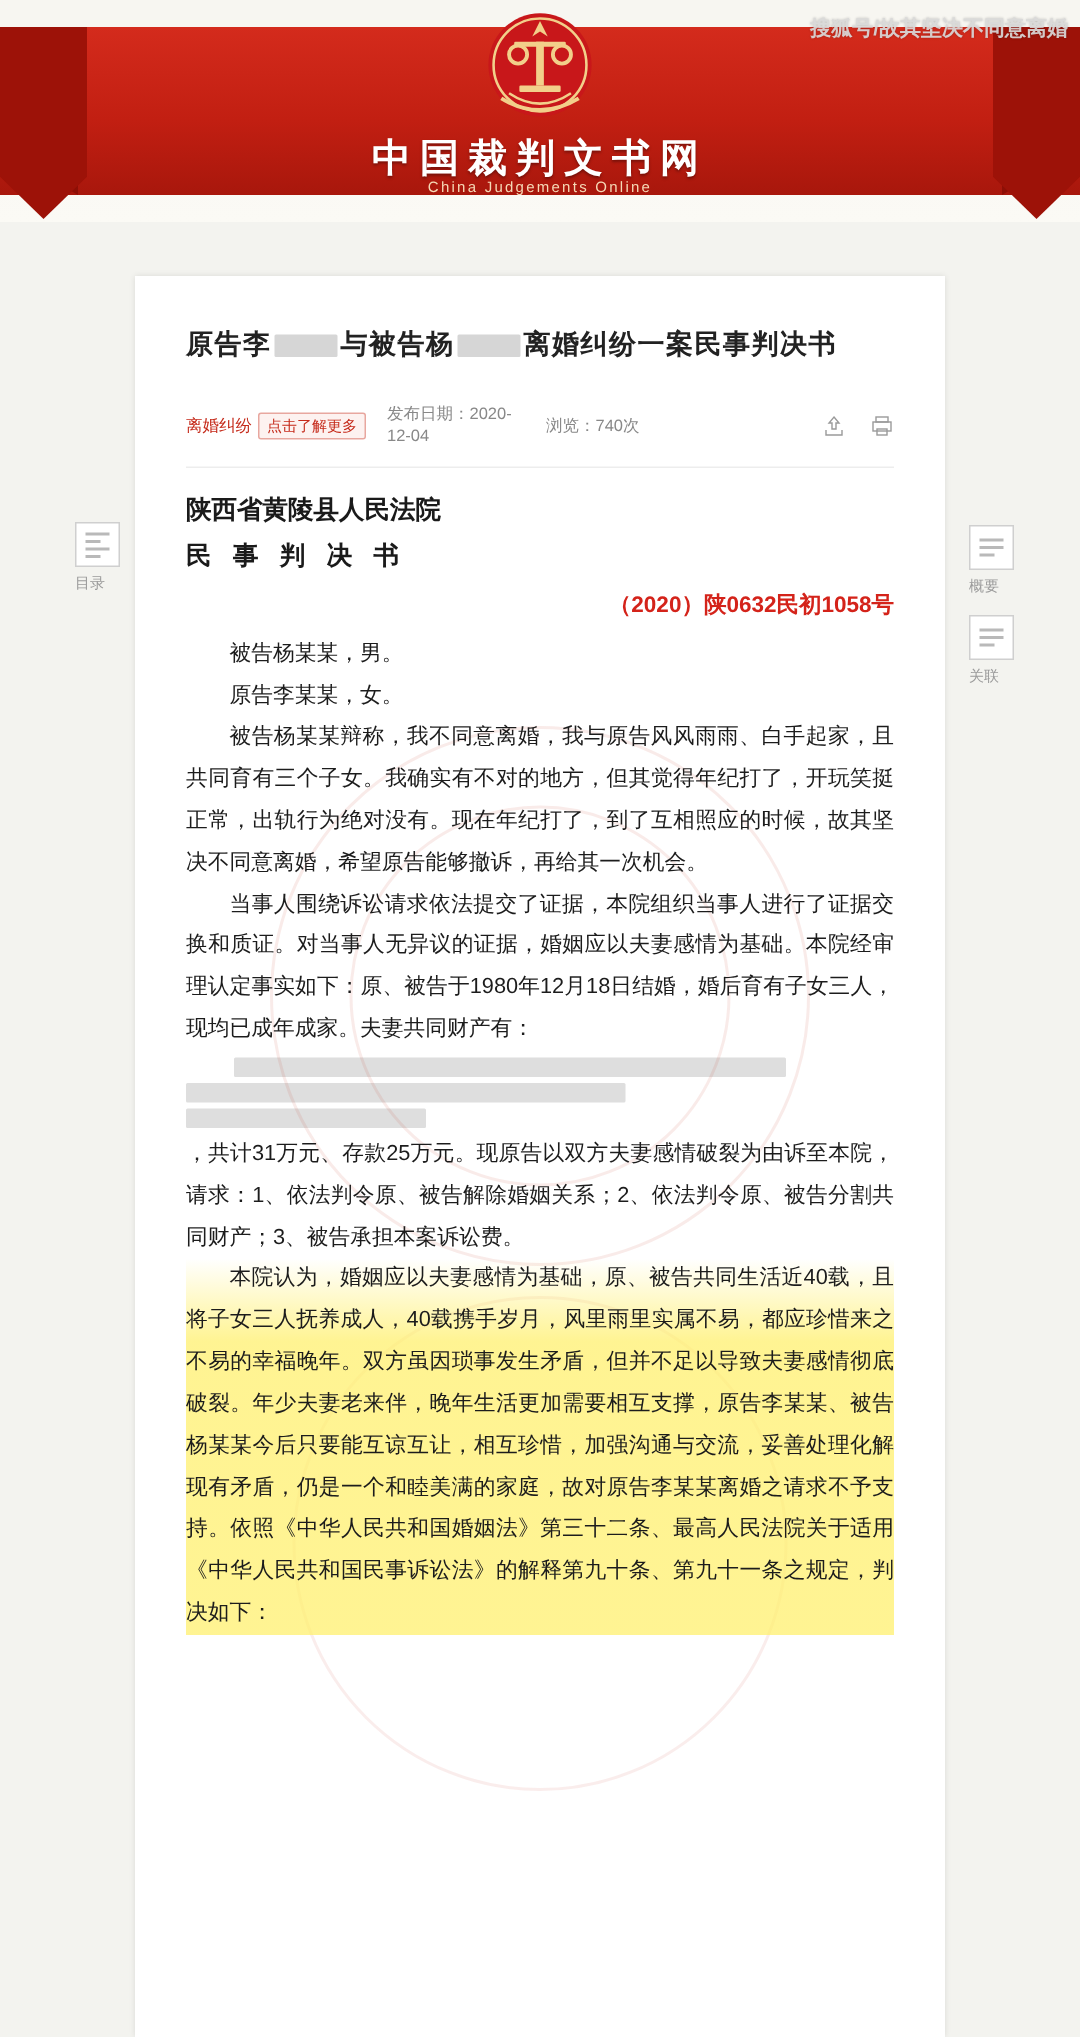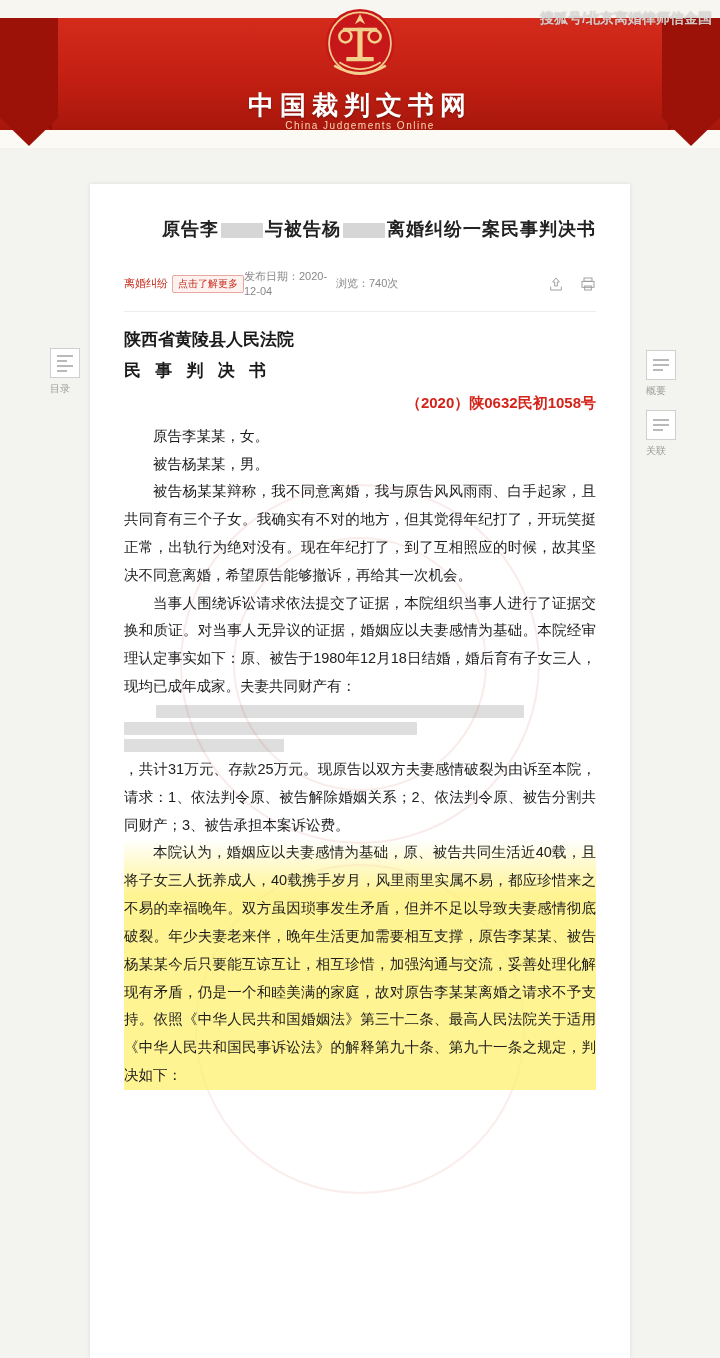--- a/index.html
+++ b/index.html
@@ -134,21 +134,21 @@
     transform: translateX(-50%);
     width: 330px; height: 330px;
     border: 2px solid rgba(200,60,40,.09);
     border-radius: 50%;
     z-index: 0;
   }
 
   .doc-title {
     position: relative;
     z-index: 2;
-    text-align: right;
+    text-align: left;
     font-size: 18px;
     font-weight: bold;
     color: #222;
     letter-spacing: 1px;
     line-height: 1.5;
     margin: 4px 0 26px 0;
   }
   .redact {
     display: inline-block;
     background: #d6d6d6;
@@ -156,20 +156,21 @@
     border-radius: 1px;
     vertical-align: middle;
   }
   .r-title { width: 42px; height: 15px; margin: 0 2px; }
 
   .meta-row {
     position: relative;
     z-index: 2;
     display: flex;
     align-items: center;
+    gap: 14px;
     font-size: 11px;
     color: #888;
     border-bottom: 1px solid #ededed;
     padding-bottom: 12px;
     margin-bottom: 16px;
   }
   .tag-case { color: #c52a1a; font-size: 11px; white-space: nowrap; }
   .tag-more {
     display: inline-block;
     border: 1px solid #e8a79f;
@@ -277,21 +278,21 @@
       <circle cx="33" cy="40" r="7" fill="none" stroke="#f2cf8a" stroke-width="3"></circle>
       <circle cx="67" cy="40" r="7" fill="none" stroke="#f2cf8a" stroke-width="3"></circle>
       <path d="M20 74 Q50 92 80 74" fill="none" stroke="#f2cf8a" stroke-width="3"></path>
       <path d="M26 70 q24 16 48 0" fill="none" stroke="#f2cf8a" stroke-width="2"></path>
     </svg>
 
     <div class="banner-title">中国裁判文书网</div>
     <div class="banner-subtitle">China Judgements Online</div>
 
     <div class="watermark">
-      <span>搜狐号/北京离婚律师信金国</span>
+      <span>搜狐号/故其坚决不同意离婚</span>
     </div>
   </div>
 
   <div class="content-area">
 
     <div class="rail rail-left">
       <div class="rail-box">
         <span class="rail-lines">
           <i></i>
             <i class="short"></i>
@@ -347,22 +348,22 @@
             <rect x="3" y="8" width="18" height="9" fill="none" stroke="#9a9a9a" stroke-width="1.4"></rect>
             <rect x="7" y="15" width="10" height="6" fill="none" stroke="#9a9a9a" stroke-width="1.4"></rect>
           </svg>
         </span>
       </div>
 
       <div class="court-name">陕西省黄陵县人民法院</div>
       <div class="doc-kind">民 事 判 决 书</div>
       <div class="case-no">（2020）陕0632民初1058号</div>
 
+      <p class="para">被告杨某某，男。</p>
       <p class="para">原告李某某，女。</p>
-      <p class="para">被告杨某某，男。</p>
       <p class="para">被告杨某某辩称，我不同意离婚，我与原告风风雨雨、白手起家，且共同育有三个子女。我确实有不对的地方，但其觉得年纪打了，开玩笑挺正常，出轨行为绝对没有。现在年纪打了，到了互相照应的时候，故其坚决不同意离婚，希望原告能够撤诉，再给其一次机会。</p>
       <p class="para">当事人围绕诉讼请求依法提交了证据，本院组织当事人进行了证据交换和质证。对当事人无异议的证据，婚姻应以夫妻感情为基础。本院经审理认定事实如下：原、被告于1980年12月18日结婚，婚后育有子女三人，现均已成年成家。夫妻共同财产有：</p>
 
       <div class="redact-lines">
         <i style="width:78%; margin-left:2em;"></i>
         <i style="width:62%;"></i>
         <i style="width:34%;"></i>
       </div>
 
       <p class="para" style="text-indent:0;">，共计31万元、存款25万元。现原告以双方夫妻感情破裂为由诉至本院，请求：1、依法判令原、被告解除婚姻关系；2、依法判令原、被告分割共同财产；3、被告承担本案诉讼费。</p>

